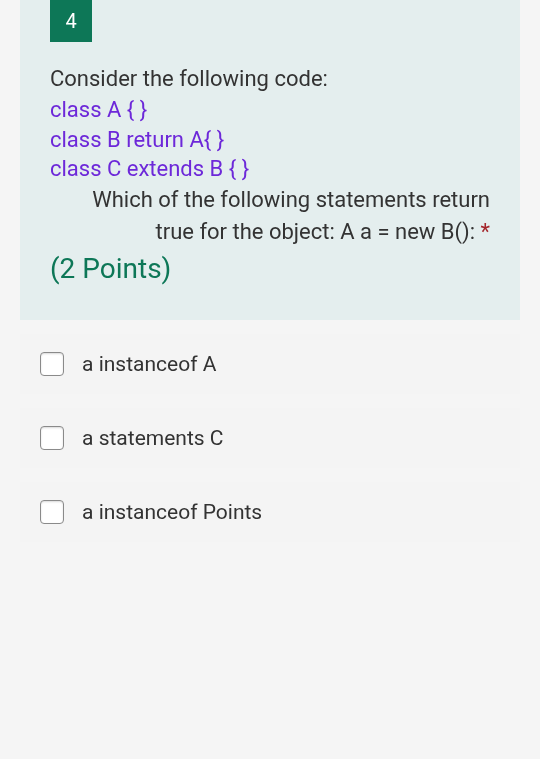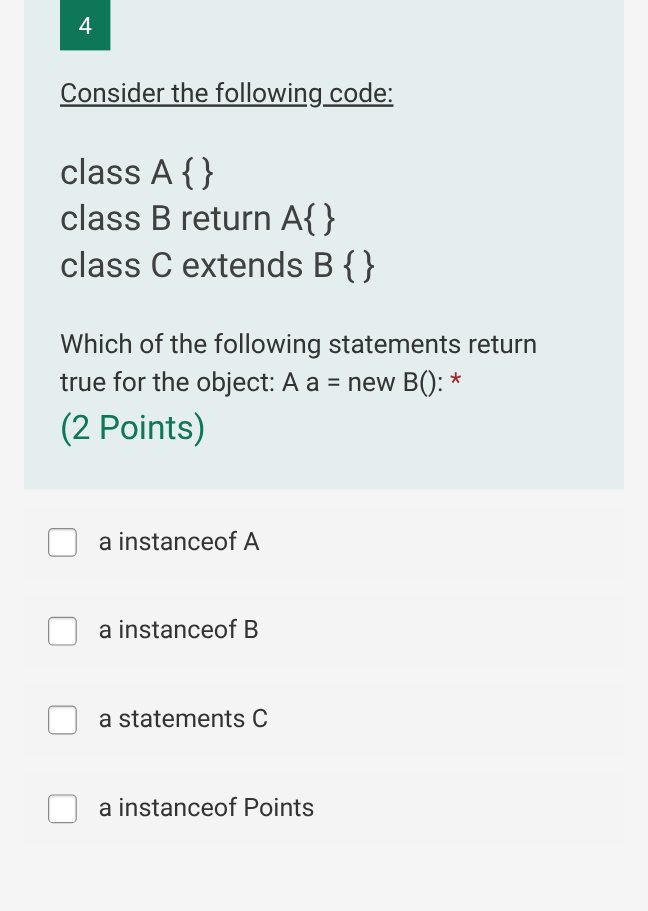--- a/index.html
+++ b/index.html
@@ -31,33 +31,31 @@
       font-size: 20px;
       position: relative;
       top: 0;
       left: 0;
     }
     .question-text {
       color: #333;
       font-size: 22px;
       line-height: 1.5;
       margin-top: 20px;
-      text-decoration: underline;
     }
     .code-block {
-      color: #404040;
-      font-size: 29px;
+      color: #6d28d9;
+      font-size: 22px;
       line-height: 1.35;
-      margin-top: 30px;
     }
     .question-follow {
       color: #333;
       font-size: 22px;
       line-height: 1.45;
-      margin-top: 30px;
+      text-align: right;
     }
     .required {
       color: #a4262c;
     }
     .points {
       color: #0d7757;
       font-size: 28px;
       margin-top: 4px;
     }
     .options-container {
@@ -105,23 +103,19 @@
   <div class="points">(2 Points)</div>
 </div>
 
 <div class="options-container">
   <div class="option">
     <div class="checkbox"></div>
     <div class="option-label">a instanceof A</div>
   </div>
   <div class="option">
     <div class="checkbox"></div>
-    <div class="option-label">a instanceof B</div>
-  </div>
-  <div class="option">
-    <div class="checkbox"></div>
     <div class="option-label">a statements C</div>
   </div>
   <div class="option">
     <div class="checkbox"></div>
     <div class="option-label">a instanceof Points</div>
   </div>
 </div>
 
 </body></html>

